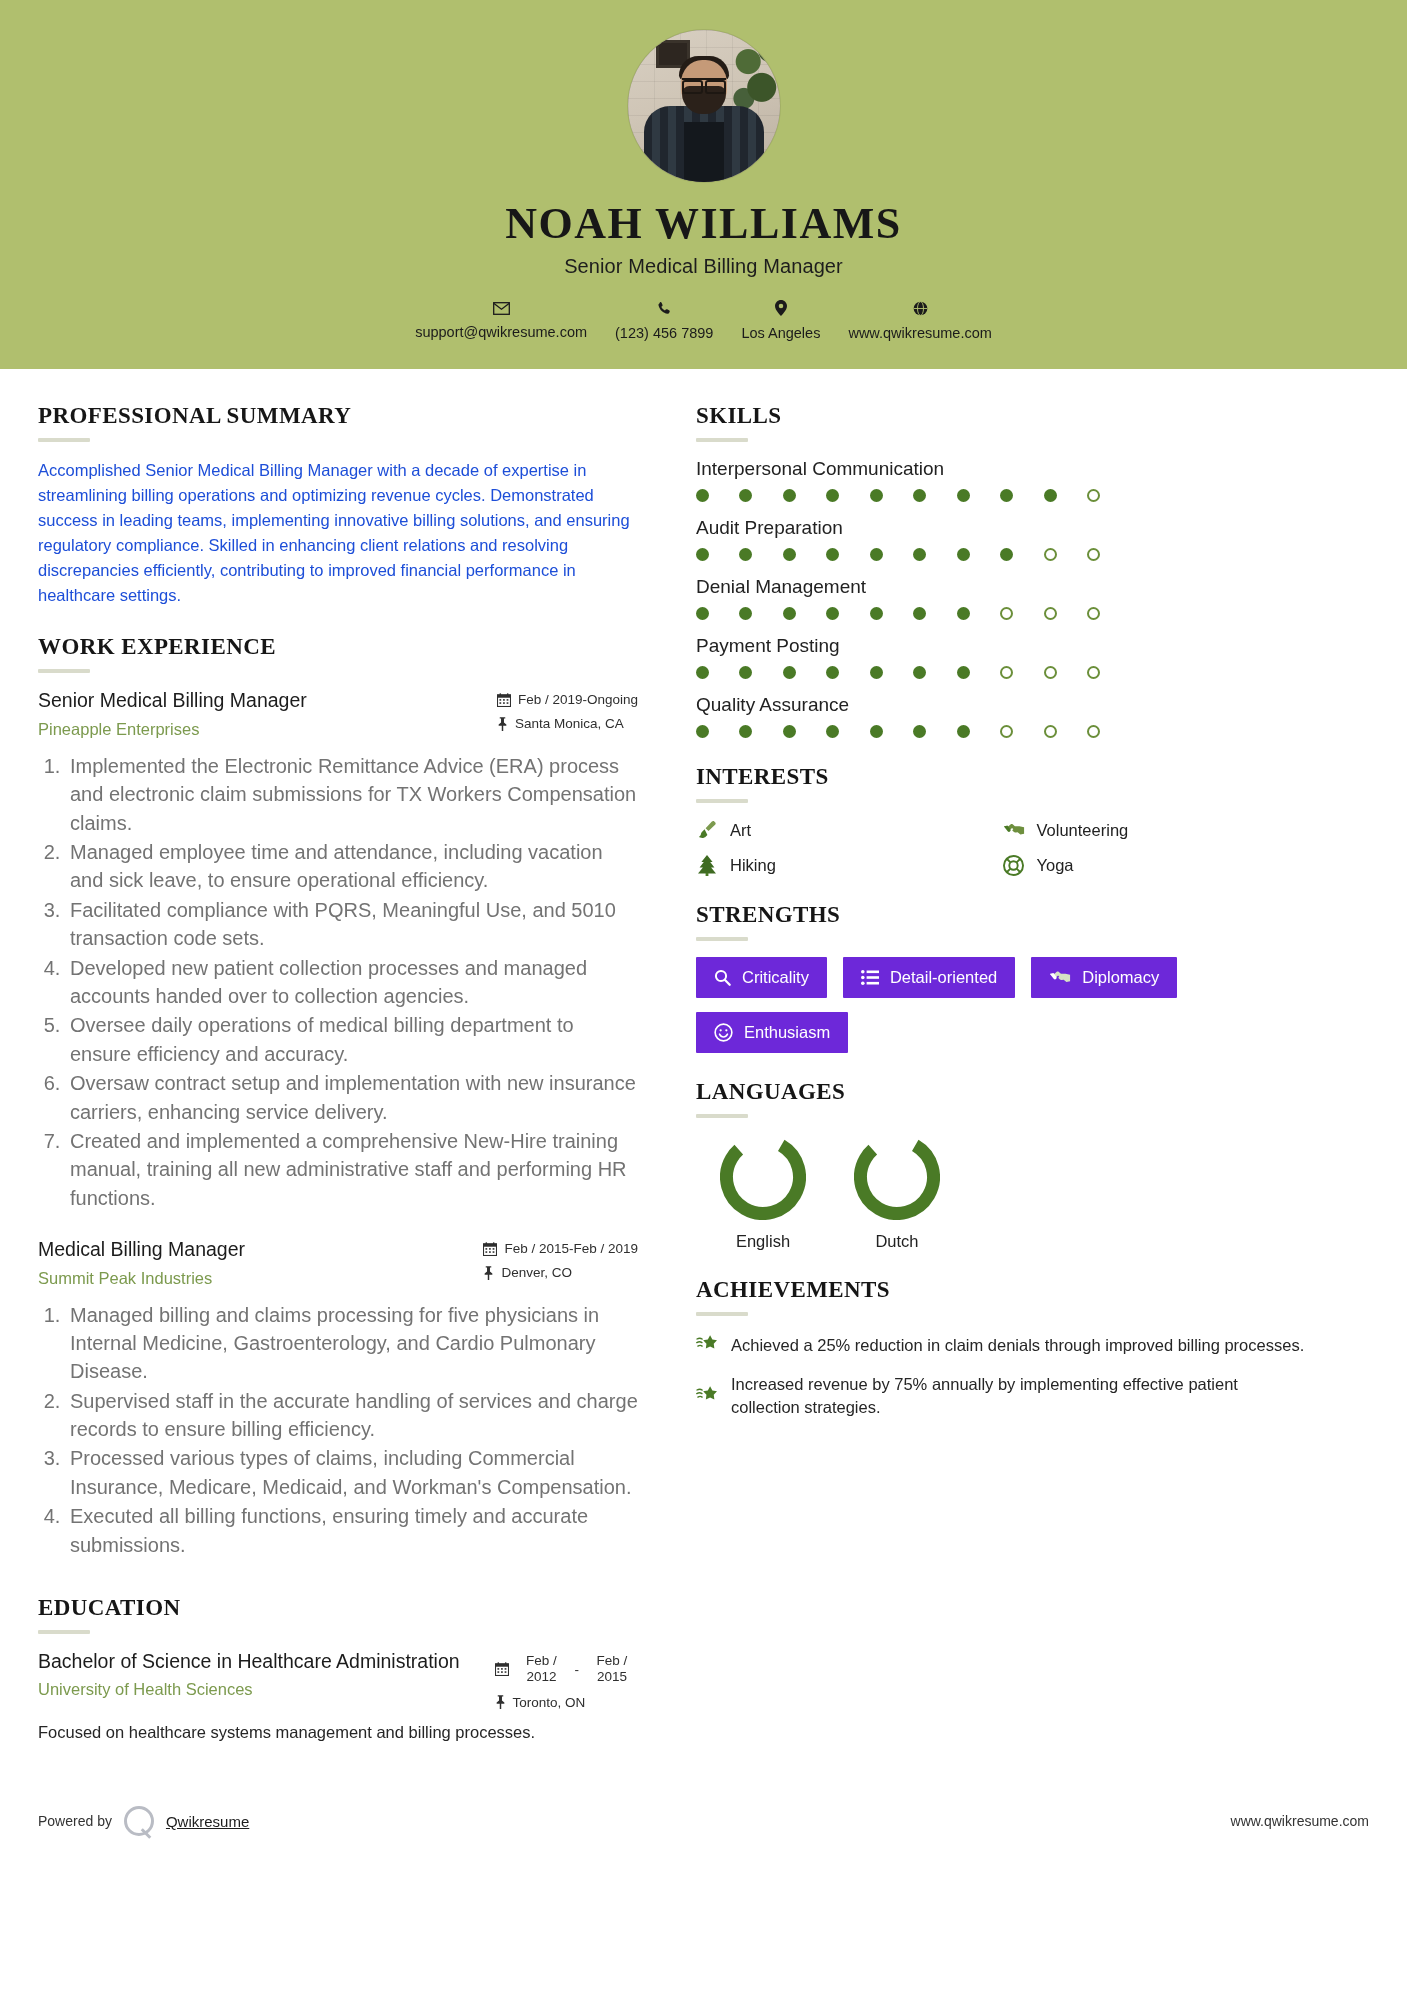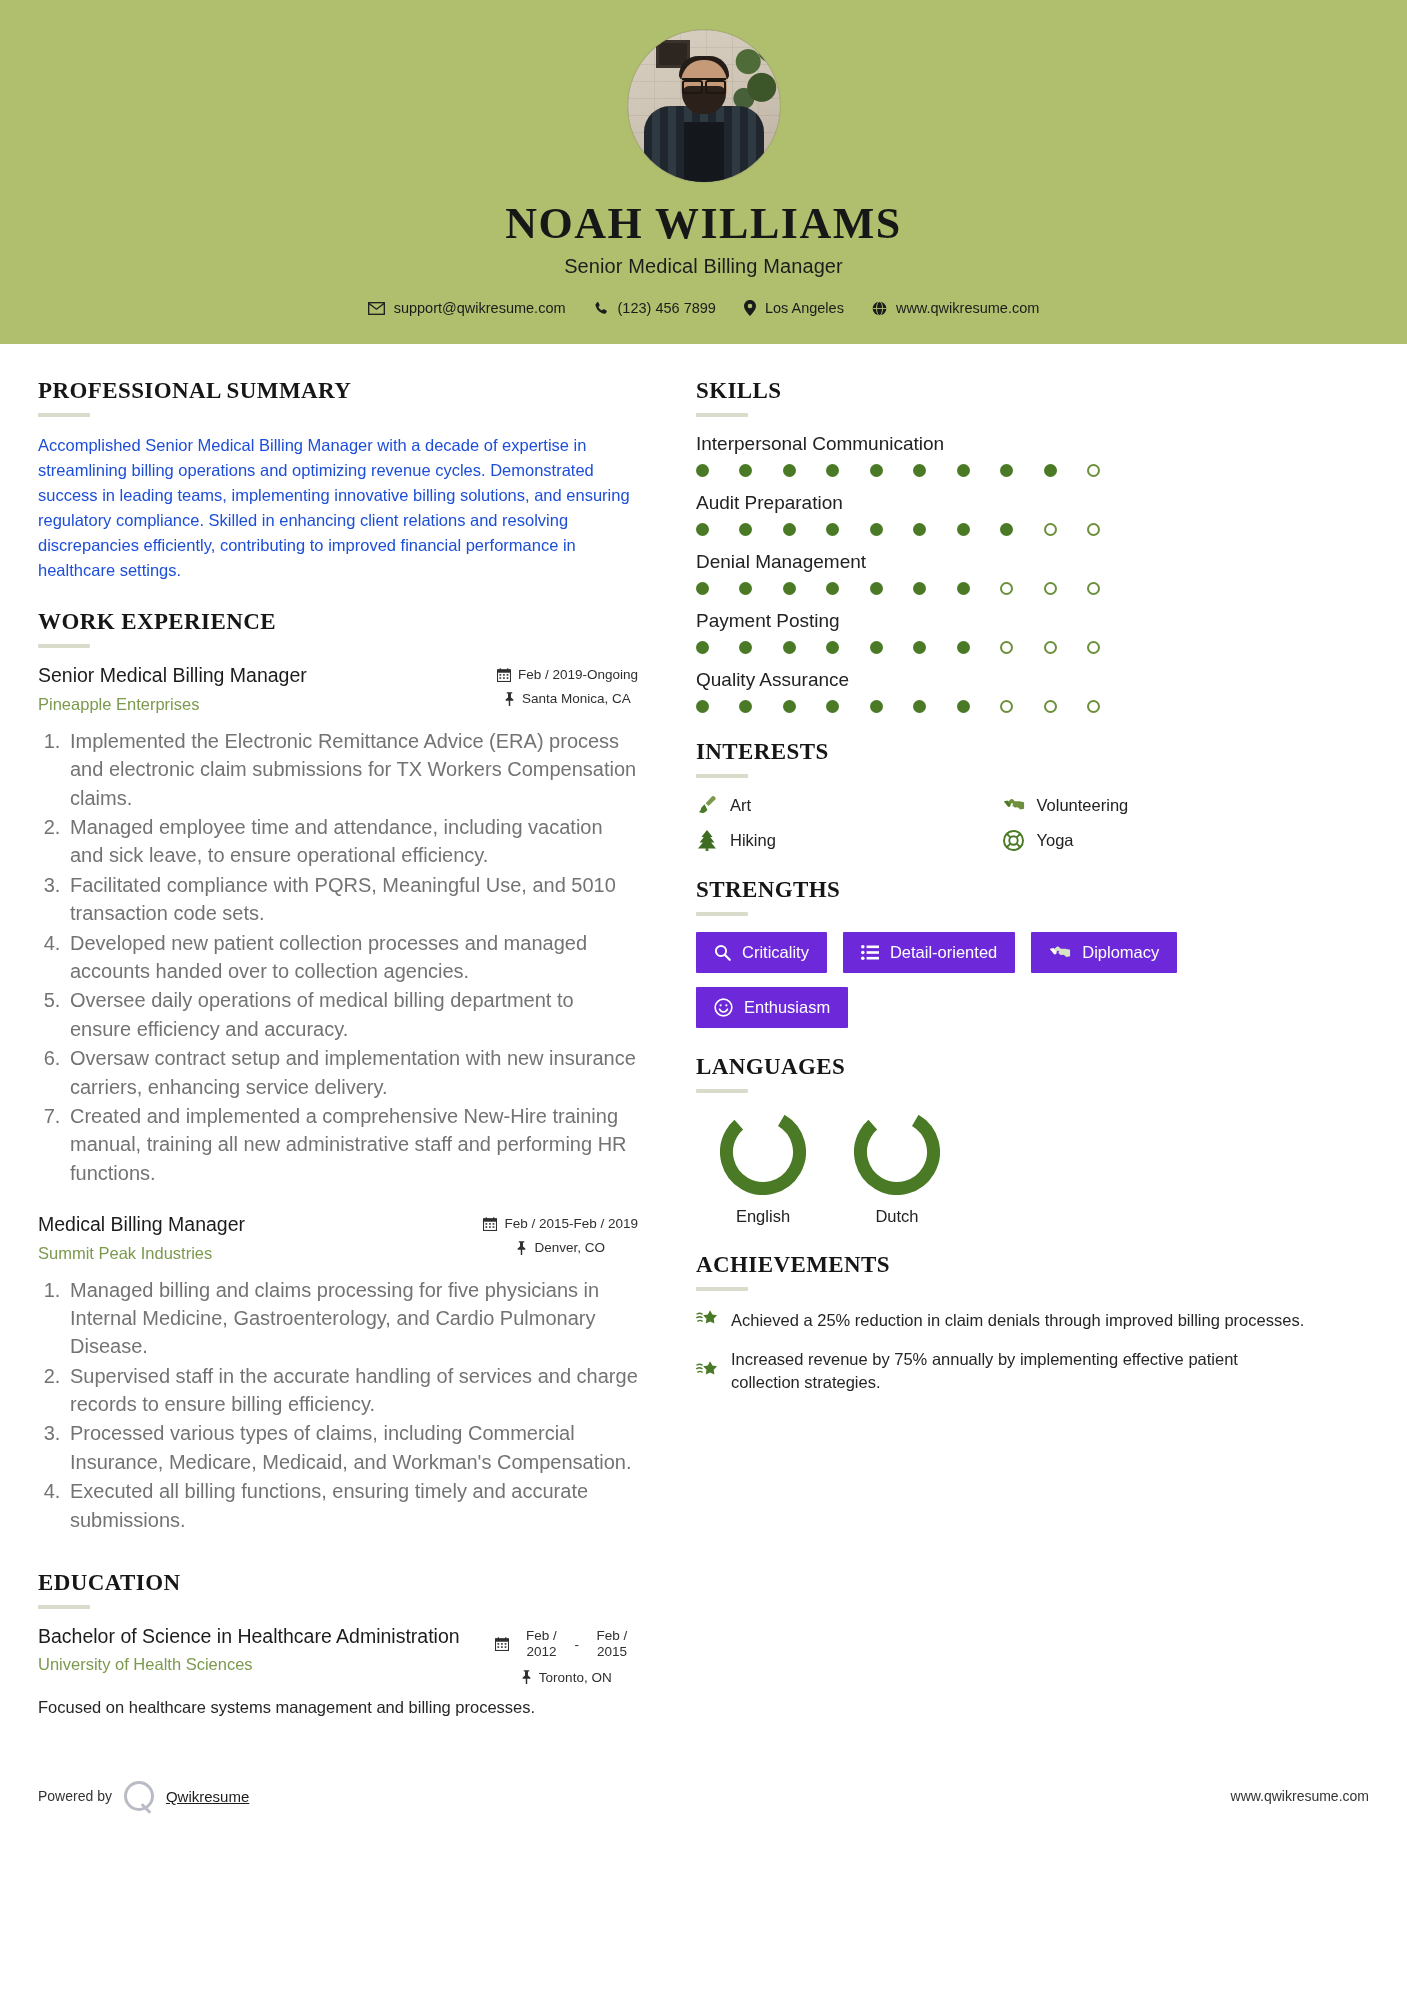--- a/index.html
+++ b/index.html
@@ -109,20 +109,21 @@
     gap: 0;
     flex-wrap: wrap;
     font-size: 14.5px;
     color: #1b1b1b;
   }
   .contact .ci {
     display: inline-flex;
     align-items: center;
     gap: 9px;
     margin: 0 14px;
+    flex-direction: column;
   }
   .contact svg { display:block; }
 
   
   .cols {
     display: flex;
     padding: 34px 38px 0 38px;
     gap: 26px;
     align-items: flex-start;
   }
@@ -153,21 +154,21 @@
   .entry-head { display: flex; justify-content: space-between; align-items: flex-start; }
   .entry-left { flex: 1 1 auto; padding-right: 14px; }
   .entry-right { flex: 0 0 auto; text-align: right; padding-top: 3px; }
   .entry-title {
     font-size: 19.5px; color: #1c1c1c; line-height: 1.2;
   }
   .entry-org {
     font-size: 16.5px; color: #7c9a4e; margin-top: 7px;
   }
   .meta-row {
-    display: flex; align-items: center; justify-content: center;
+    display: flex; align-items: center; justify-content: flex-start;
     gap: 7px; font-size: 13.5px; color: #2f2f2f; white-space: nowrap;
   }
   .meta-row + .meta-row { margin-top: 9px; }
   .meta-row svg { display:block; flex: 0 0 auto; }
 
   ol.bullets {
     margin: 13px 0 0 0;
     padding-left: 28px;
     font-size: 20px;
     line-height: 1.42;

